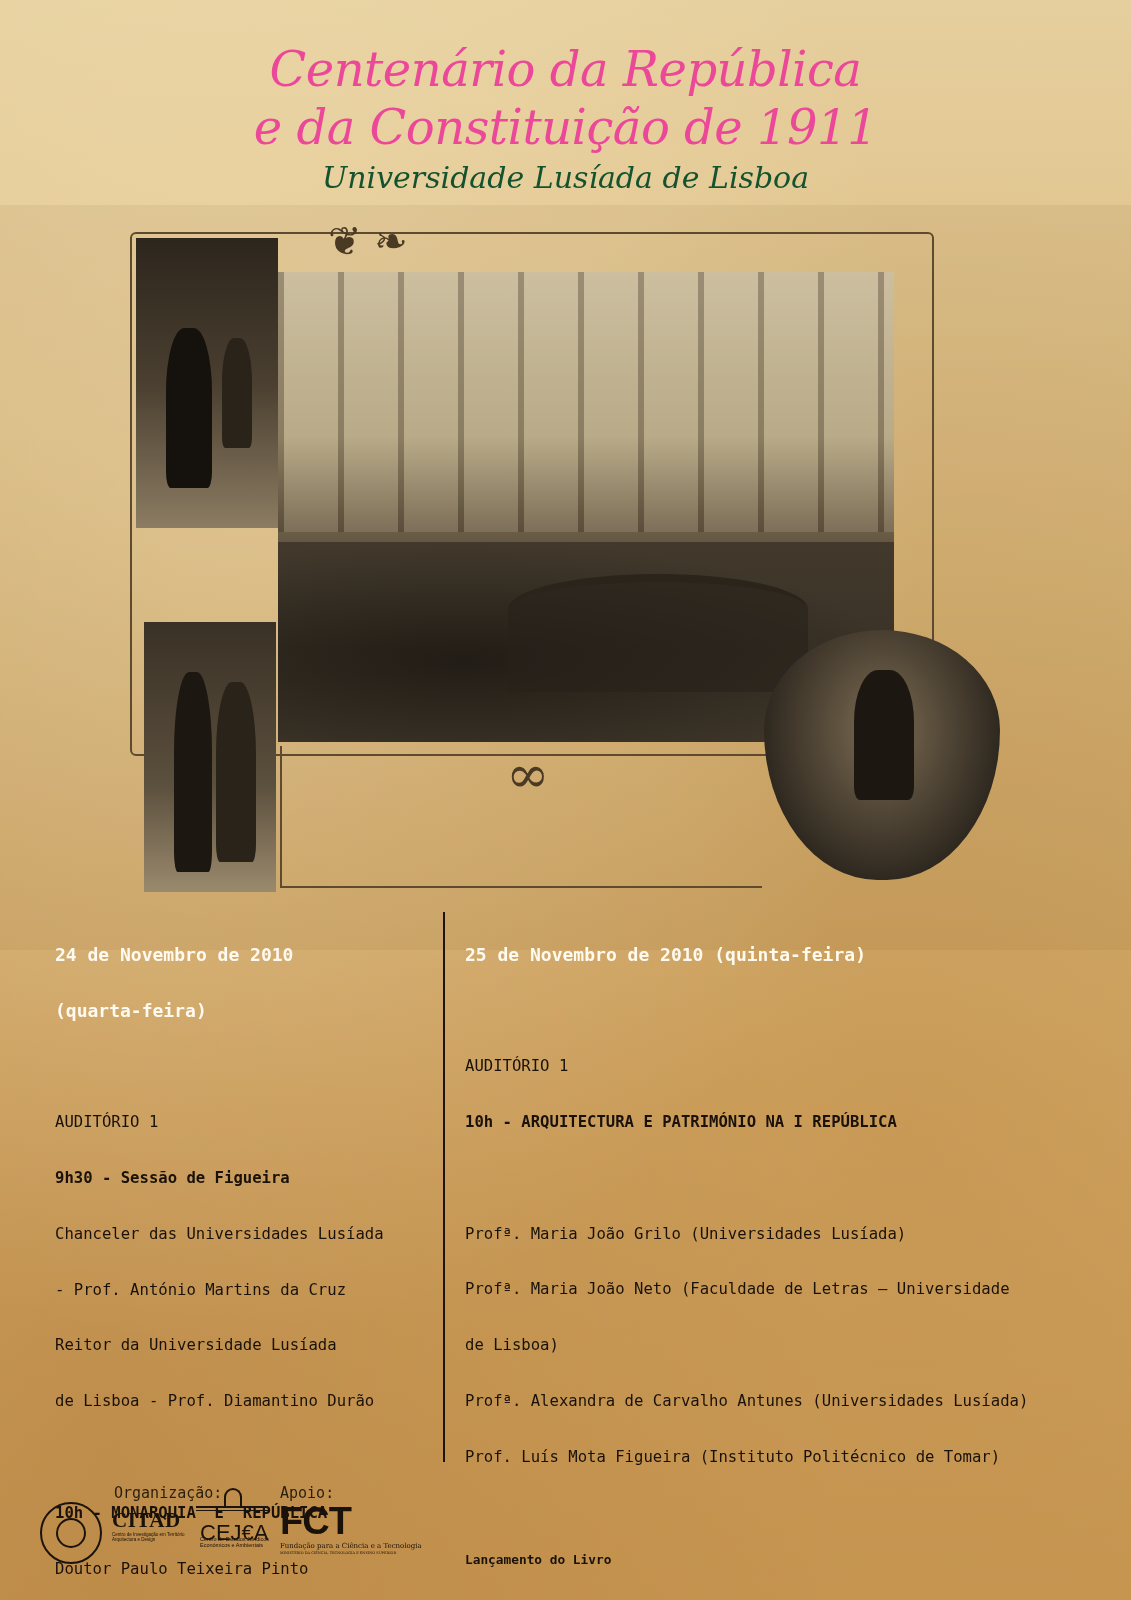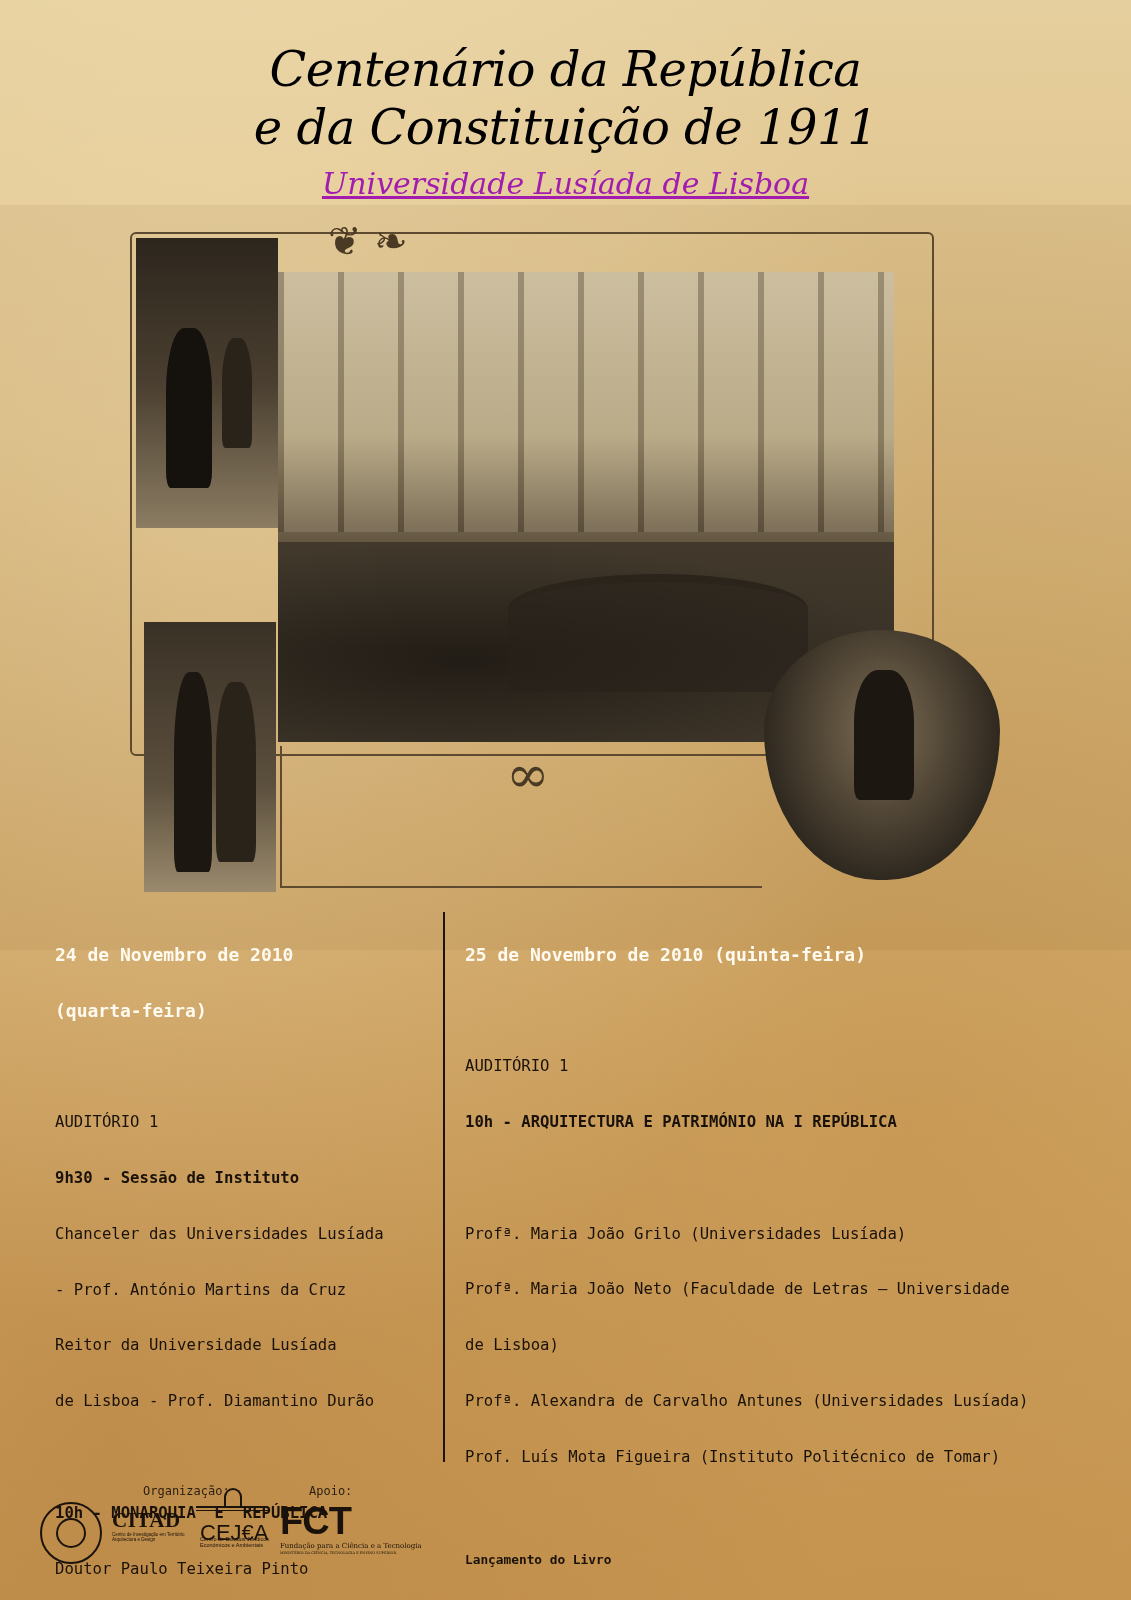--- a/index.html
+++ b/index.html
@@ -8,22 +8,22 @@
     background:
       radial-gradient(ellipse at 20% 30%, rgba(255,240,200,0.35), transparent 55%),
       radial-gradient(ellipse at 80% 70%, rgba(170,110,40,0.25), transparent 60%),
       radial-gradient(ellipse at 10% 90%, rgba(160,100,40,0.3), transparent 50%),
       linear-gradient(180deg, #e6cf9e 0%, #d9b77a 40%, #d2a865 70%, #c99a55 100%);
     font-family: "DejaVu Sans Mono", "Liberation Mono", monospace;
     color:#1a120a;
   }
   .band { position:absolute; left:0; right:0; top:205px; height:745px; background:rgba(120,80,30,0.08); }
   .title-block { position:absolute; left:0; right:0; top:40px; text-align:center; font-family:"DejaVu Serif", "Liberation Serif", serif; font-style:italic; }
-  .title-line { font-size:48px; line-height:58px; color:#000000; letter-spacing:-0.5px;font-style:italic; }
-  .subtitle { font-size:30px; line-height:40px; margin-top:8px; color:#a21caf;text-decoration:underline; }
+  .title-line { font-size:48px; line-height:58px; color:#ec4899; letter-spacing:-0.5px;font-style:italic; }
+  .subtitle { font-size:30px; line-height:40px; margin-top:2px; color:#14532d; }
 
   
   .collage { position:absolute; left:128px; top:232px; width:880px; height:660px; }
   .photo { position:absolute; background:#3a3125; overflow:hidden; }
   .ph-main { left:150px; top:40px; width:616px; height:470px;
     background:
       linear-gradient(180deg, #cdbf9f 0%, #b5a682 35%, #6b5d47 55%, #2e271e 80%, #4a4032 100%); }
   .ph-main .hall { position:absolute; left:0; right:0; top:0; height:260px;
     background: repeating-linear-gradient(90deg, rgba(60,48,34,0.35) 0 6px, rgba(200,188,160,0.2) 6px 60px); }
   .ph-main .crowd { position:absolute; left:0; right:0; bottom:0; height:200px;
@@ -43,21 +43,21 @@
   .date { color:#fffaf0; font-weight:bold; font-size:18px; line-height:19px; margin:0; }
   .p { margin:0; }
   .b { font-weight:bold; }
   .gap { height:18.6px; }
   .divider { position:absolute; left:443px; top:912px; width:2px; height:550px; background:#1e140c; }
 
   
   .logos { position:absolute; left:40px; top:1480px; width:410px; height:110px; }
   .seal { position:absolute; left:0; top:22px; width:58px; height:58px; border:2px solid #1a140c; border-radius:50%; }
   .seal::after { content:""; position:absolute; left:14px; top:14px; width:26px; height:26px; border:2px solid #1a140c; border-radius:50%; }
-  .lbl { position:absolute; font-size:12px; color:#2a1e10;margin-left:29px; }
+  .lbl { position:absolute; font-size:15px; color:#2a1e10; }
   .citad { position:absolute; left:72px; top:28px; font-family:Liberation Serif, serif; font-weight:bold; font-size:21px; letter-spacing:0.5px; }
   .citad-sub { position:absolute; left:72px; top:52px; font-family:"Liberation Sans", sans-serif; font-size:4.5px; width:80px; line-height:5px; }
   .cejea { position:absolute; left:160px; top:40px; font-family:"Liberation Sans", sans-serif; font-size:22px; letter-spacing:0; }
   .cejea-bar { position:absolute; left:156px; top:26px; width:72px; height:2px; background:#1a140c; }
   .cejea-bar2 { position:absolute; left:156px; top:30px; width:72px; height:1px; background:#1a140c; }
   .cejea-leaf { position:absolute; left:184px; top:8px; width:14px; height:16px; border:2px solid #1a140c; border-radius:50% 50% 0 0; border-bottom:none; }
   .cejea-sub { position:absolute; left:160px; top:56px; font-family:"Liberation Sans", sans-serif; font-size:5.5px; line-height:6px; width:80px; }
   .fct { position:absolute; left:240px; top:20px; font-family:"Liberation Sans", sans-serif; font-weight:900; font-size:38px; letter-spacing:-1px; }
   .fct-sub { position:absolute; left:240px; top:62px; font-family:"DejaVu Serif", serif; font-size:7px; white-space:nowrap; }
   .fct-sub2 { position:absolute; left:240px; top:71px; font-family:"DejaVu Serif", serif; font-size:3.5px; white-space:nowrap; }
@@ -99,21 +99,21 @@
   </div>
 </div>
 
 <div class="divider"></div>
 
 <div class="col col-left">
   <p class="date">24 de Novembro de 2010</p>
   <p class="date">(quarta-feira)</p>
   <div class="gap"></div>
   <p class="p">AUDITÓRIO 1</p>
-  <p class="p b">9h30 - Sessão de Instituto</p>
+  <p class="p b">9h30 - Sessão de Figueira</p>
   <p class="p">Chanceler das Universidades Lusíada</p>
   <p class="p">- Prof. António Martins da Cruz</p>
   <p class="p">Reitor da Universidade Lusíada</p>
   <p class="p">de Lisboa - Prof. Diamantino Durão</p>
   <div class="gap"></div>
   <p class="p b">10h - MONARQUIA  E  REPÚBLICA</p>
   <p class="p">Doutor Paulo Teixeira Pinto</p>
   
   
   

